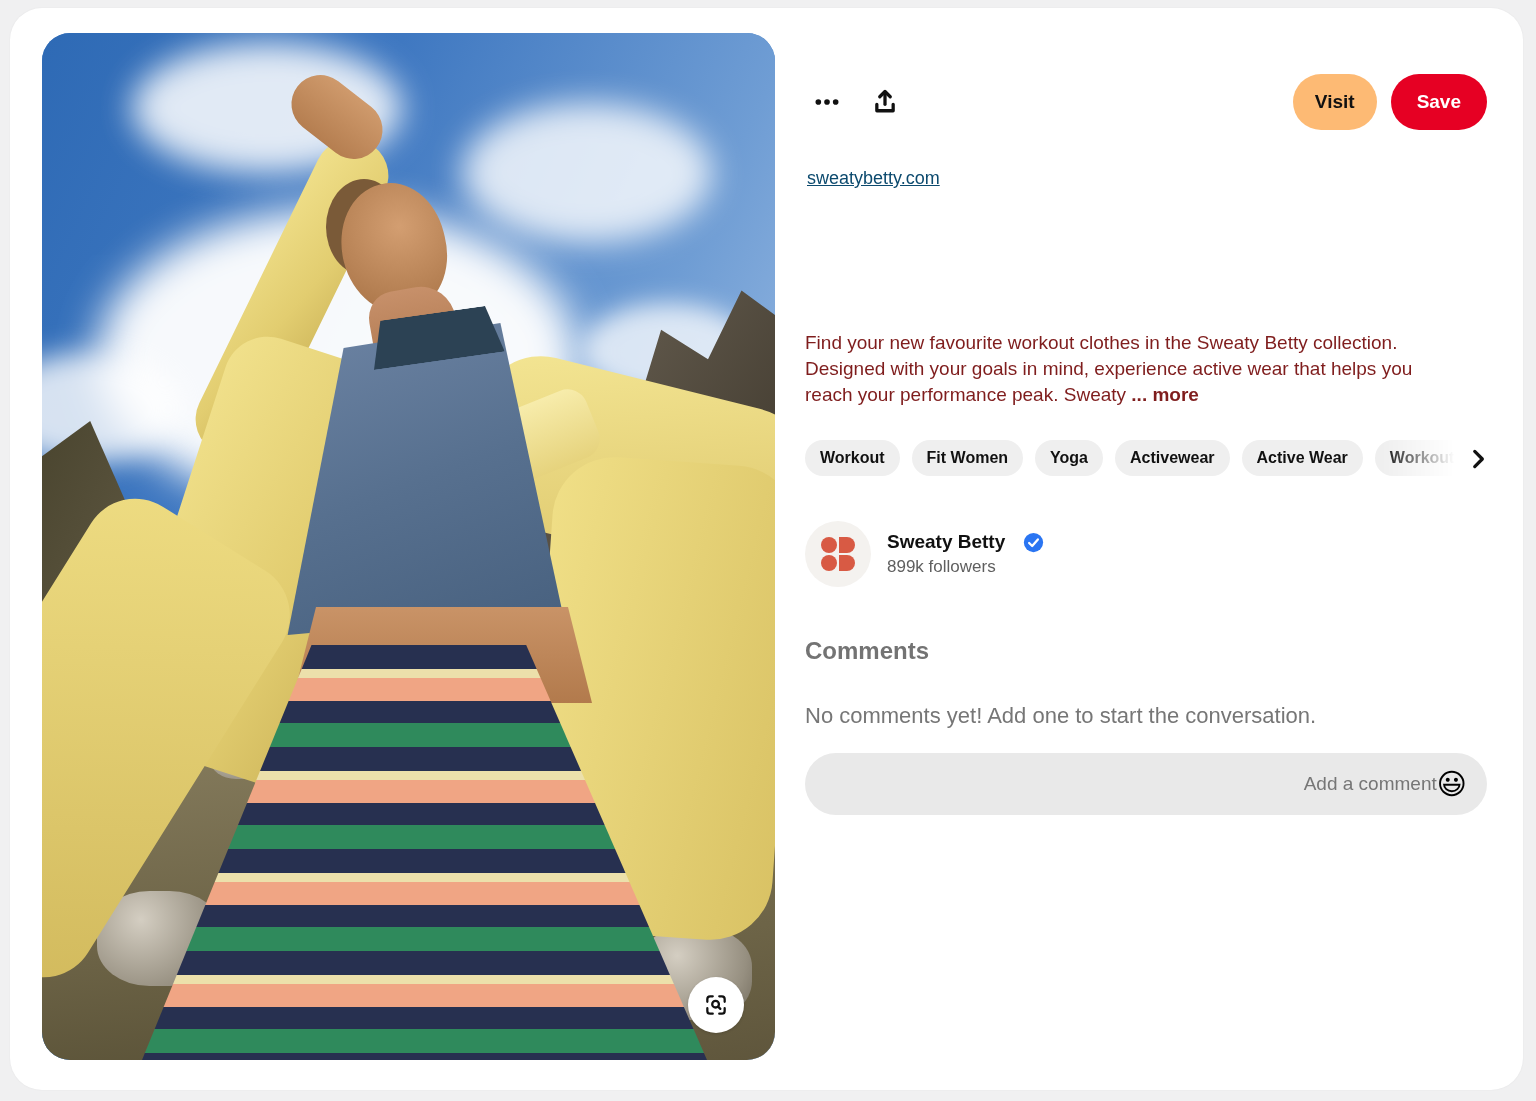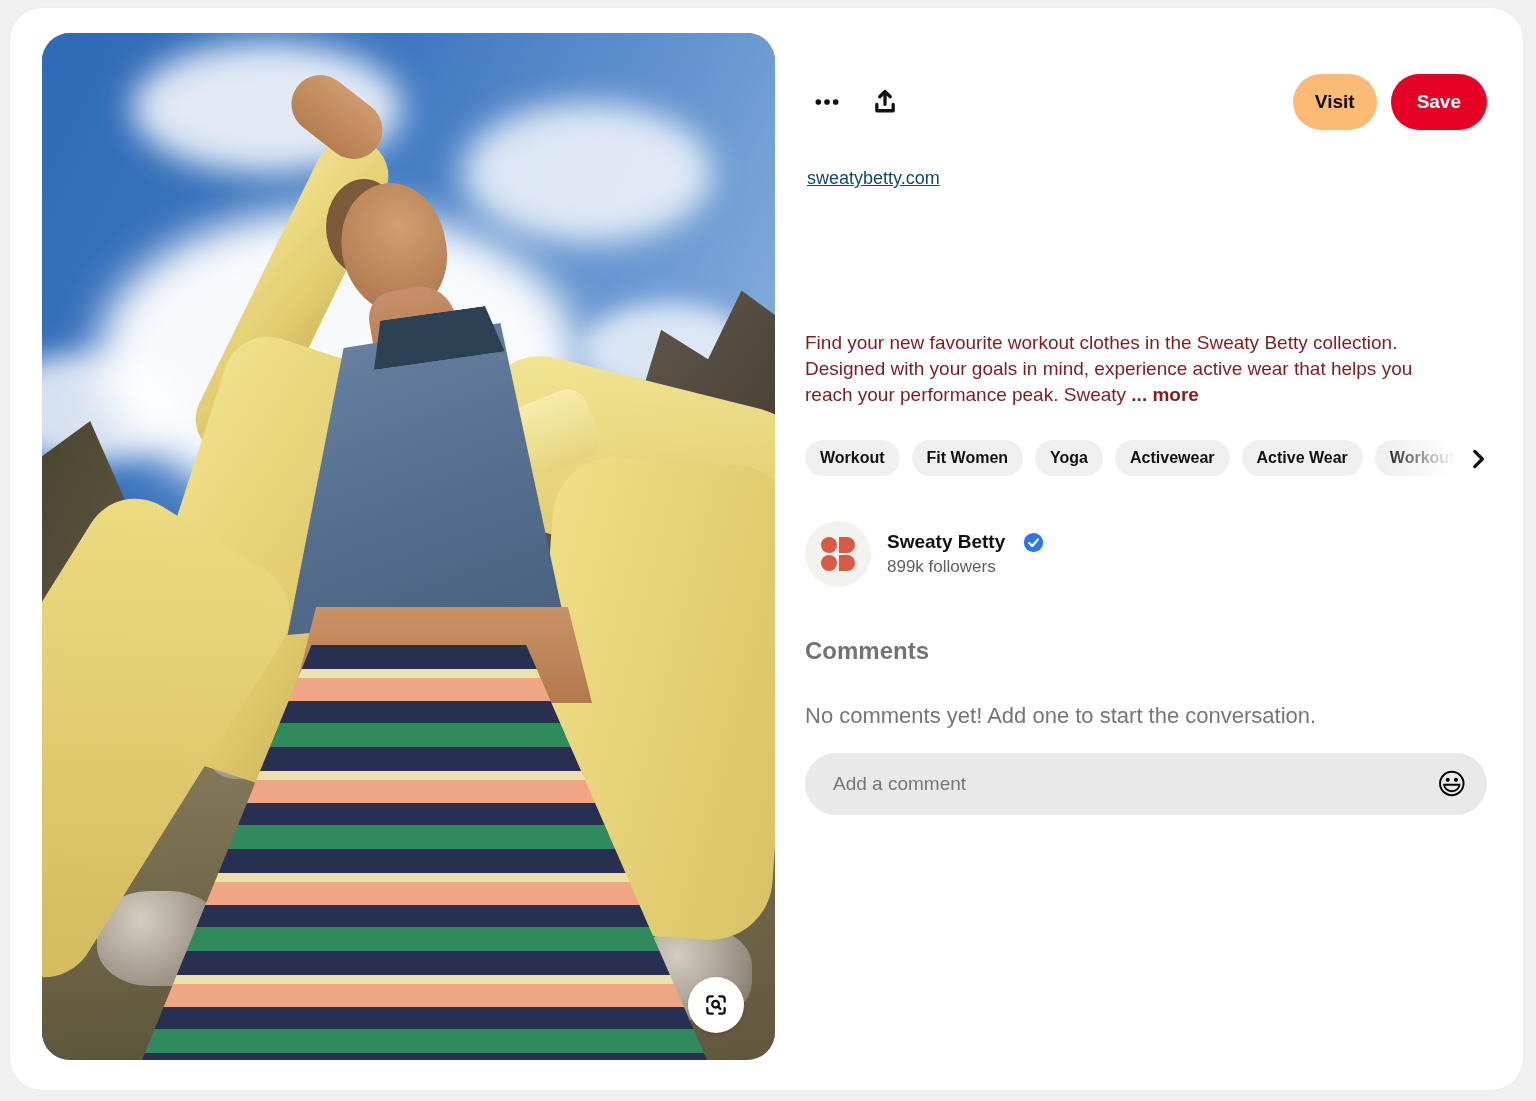--- a/index.html
+++ b/index.html
@@ -113,21 +113,21 @@
   .lg-d { border-radius:0 50% 50% 0; }
   .profile-text { margin-left:16px; }
   .profile-name-row { display:flex; align-items:center; gap:18px; }
   .profile-name { font-size:19px; font-weight:700; color:#111; cursor:pointer; }
   .followers { font-size:17px; color:#5f5f5f; margin-top:4px; }
   .comments-heading { position:absolute; left:0; top:629px; font-size:24px; font-weight:700; color:#737373; }
   .empty-comments { position:absolute; left:0; top:695px; font-size:22px; color:#767676; }
   .comment-box { position:absolute; left:0; top:745px; width:682px; height:62px; background:#e9e9e9;
                  border-radius:32px; display:flex; align-items:center; padding:0 20px 0 28px; }
   .comment-input { flex:1; border:none; background:transparent; outline:none;
-                   font-family:"Liberation Sans",sans-serif; font-size:19px; color:#1d4ed8; }
+                   font-family:"Liberation Sans",sans-serif; font-size:19px; color:#1d4ed8;text-align:right; }
   .comment-input::placeholder { color:#767676; opacity:1; }
   .emoji-btn { border:none; background:transparent; font-size:29px; line-height:1; cursor:pointer;
                font-family:"DejaVu Sans",sans-serif; }
 </style>
 </head>
 <body>
 
 <div class="card">
 
   <div class="pin-image">

